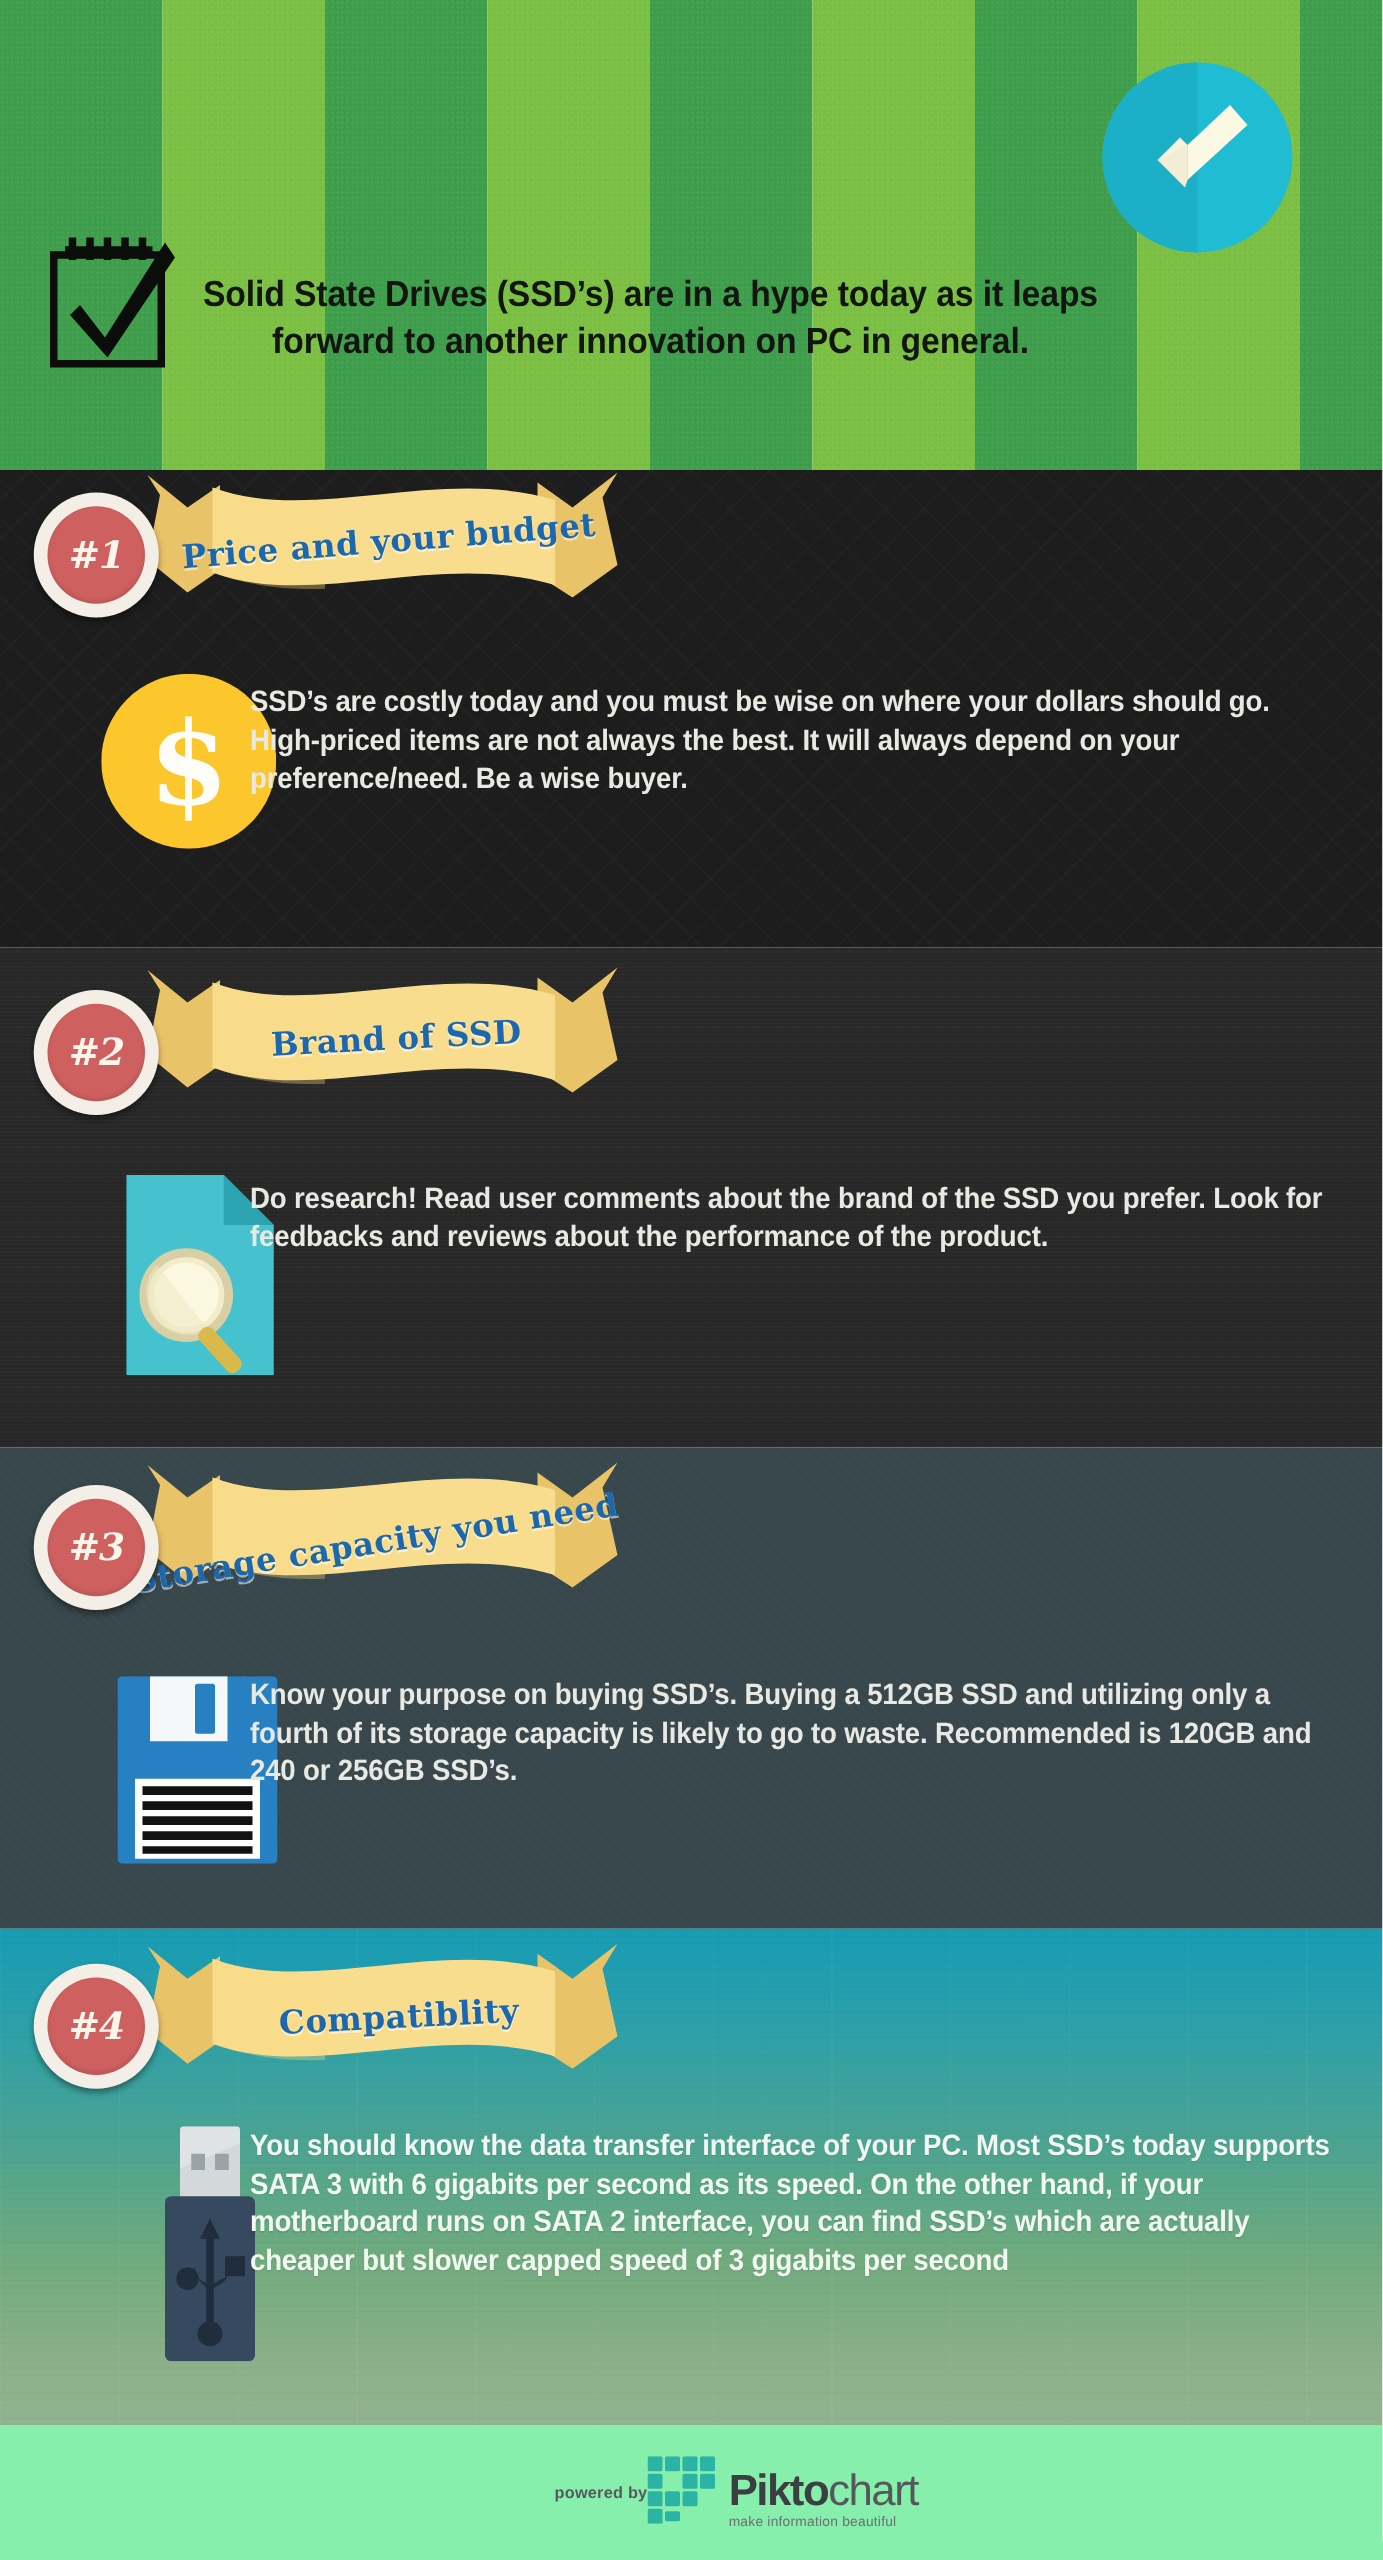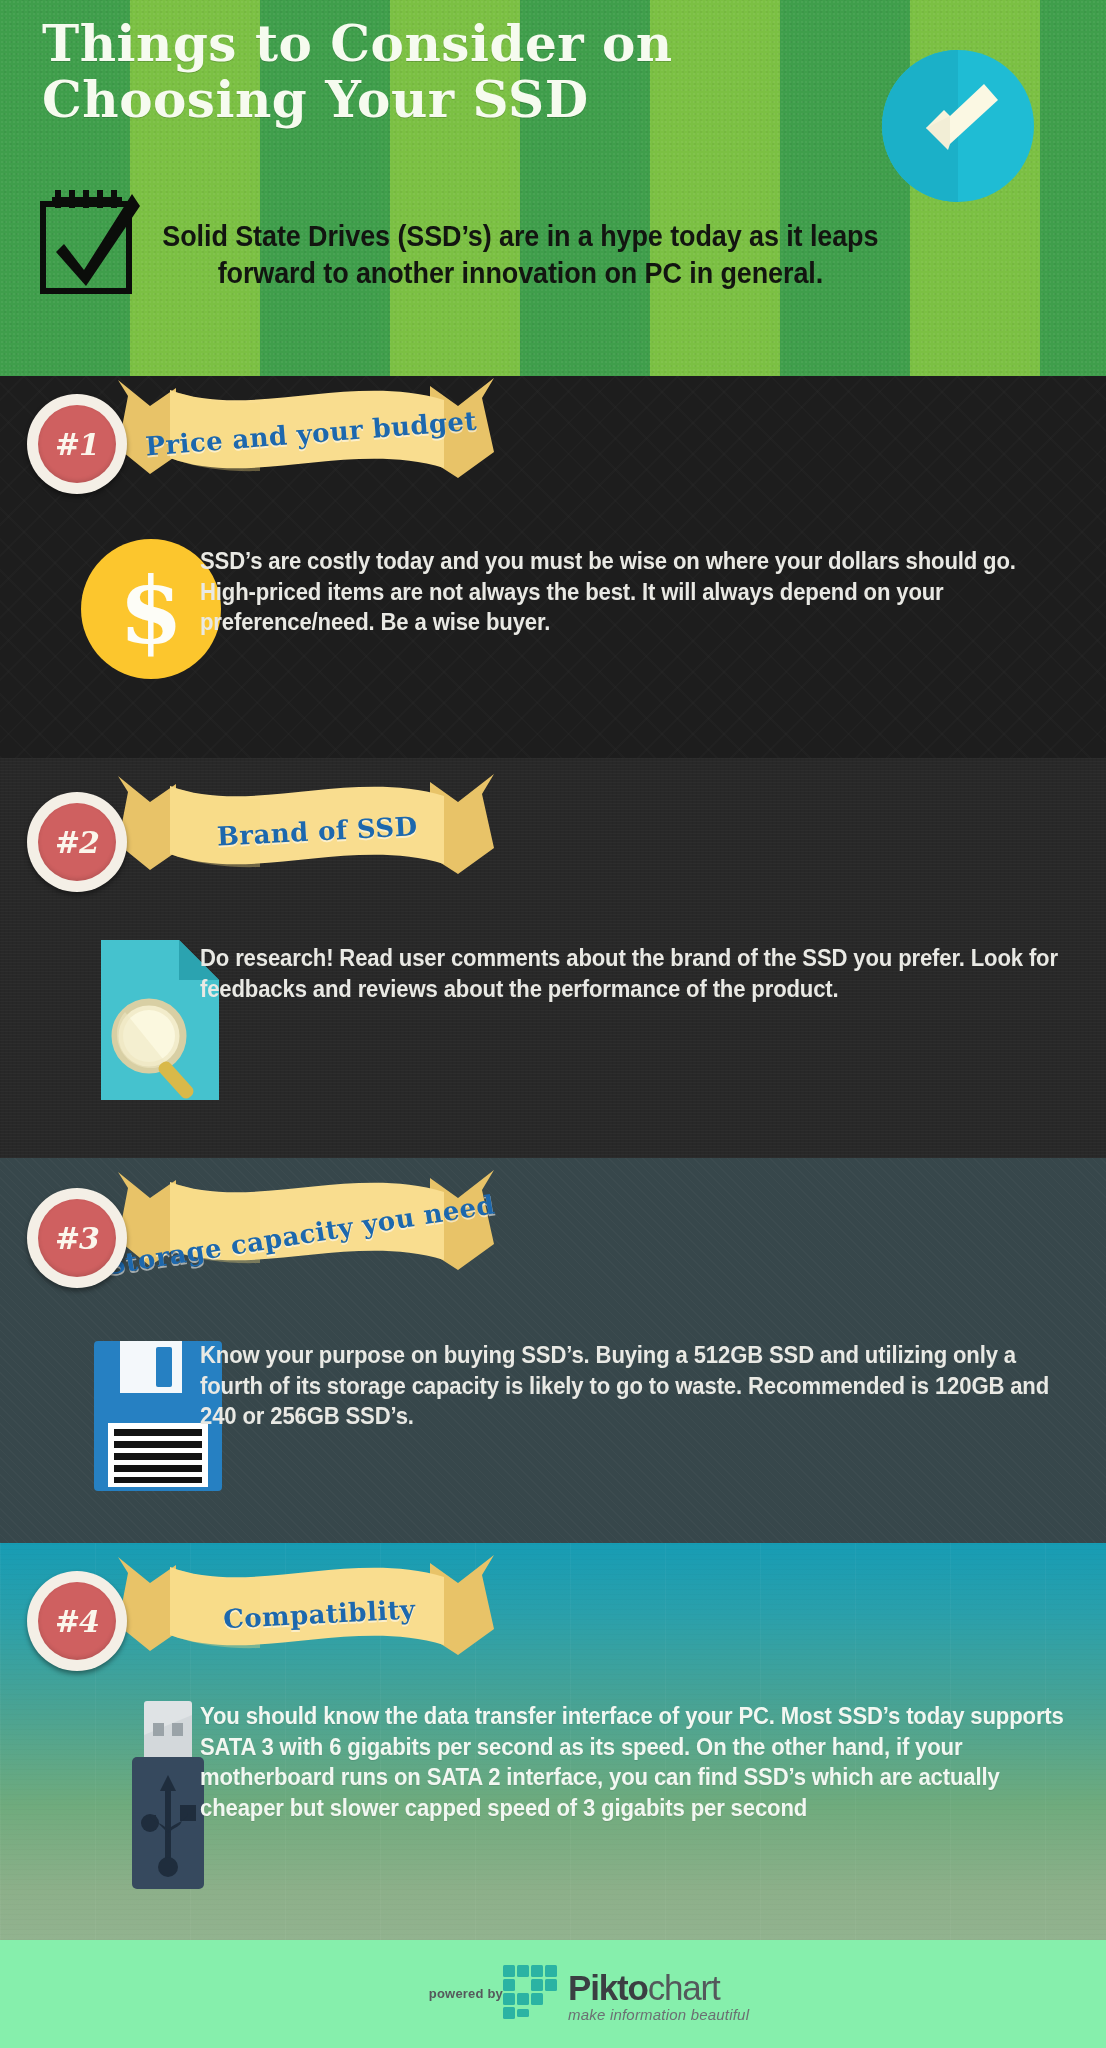--- a/index.html
+++ b/index.html
@@ -138,21 +138,21 @@
   .logo-row{display:flex;align-items:flex-end;}
   .logo-text{margin-left:9px;margin-top:-2px;}
   .wm{
     font-family:"Liberation Sans",sans-serif;
     font-size:35px;line-height:.95;letter-spacing:-1.2px;color:#3b3f42;
   }
   .wm b{font-weight:700;}
   .wm i{font-style:normal;font-weight:400;color:#54585b;}
   .tagline{
     font-family:"Liberation Sans",sans-serif;
-    font-size:15px;color:#6b6f72;letter-spacing:.2px;margin-top:2px;font-style:italic;
+    font-size:11px;color:#6b6f72;letter-spacing:.2px;margin-top:2px;
   }
 </style>
 </head>
 <body>
 
 <div class="page">
 
   <div class="header">
     <div class="stripes">
       <div class="stripe" style="width:130px;background:#3f9e4b"></div>
@@ -160,24 +160,20 @@
       <div class="stripe" style="width:130px;background:#3f9e4b"></div>
       <div class="stripe" style="width:130px;background:#7bc043"></div>
       <div class="stripe" style="width:130px;background:#3f9e4b"></div>
       <div class="stripe" style="width:130px;background:#7bc043"></div>
       <div class="stripe" style="width:130px;background:#3f9e4b"></div>
       <div class="stripe" style="width:130px;background:#7bc043"></div>
       <div class="stripe" style="width:66px;background:#3f9e4b"></div>
     </div>
     <div class="hdr-noise"></div>
 
-    <div class="title">
-      <span class="ln">Things to Consider on</span>
-      <span class="ln">Choosing Your SSD</span>
-    </div>
 
     <div class="check-badge">
       <svg width="156" height="156" viewBox="0 0 156 156">
         <circle cx="78" cy="78" r="76" fill="#1fbcd4"></circle>
         <path d="M78 2a76 76 0 0 0 0 152z" fill="#1bb0c8"></path>
         <path d="M46 80 L64 62 L70 68 L70 96 Z" fill="#f7f3dc"></path>
         <path d="M70 96 L70 68 L104 36 L118 52 Z" fill="#fbf8e3"></path>
         <path d="M46 80 L68 102 L70 96 L70 68 Z" fill="#f2eed6"></path>
       </svg>
     </div>

